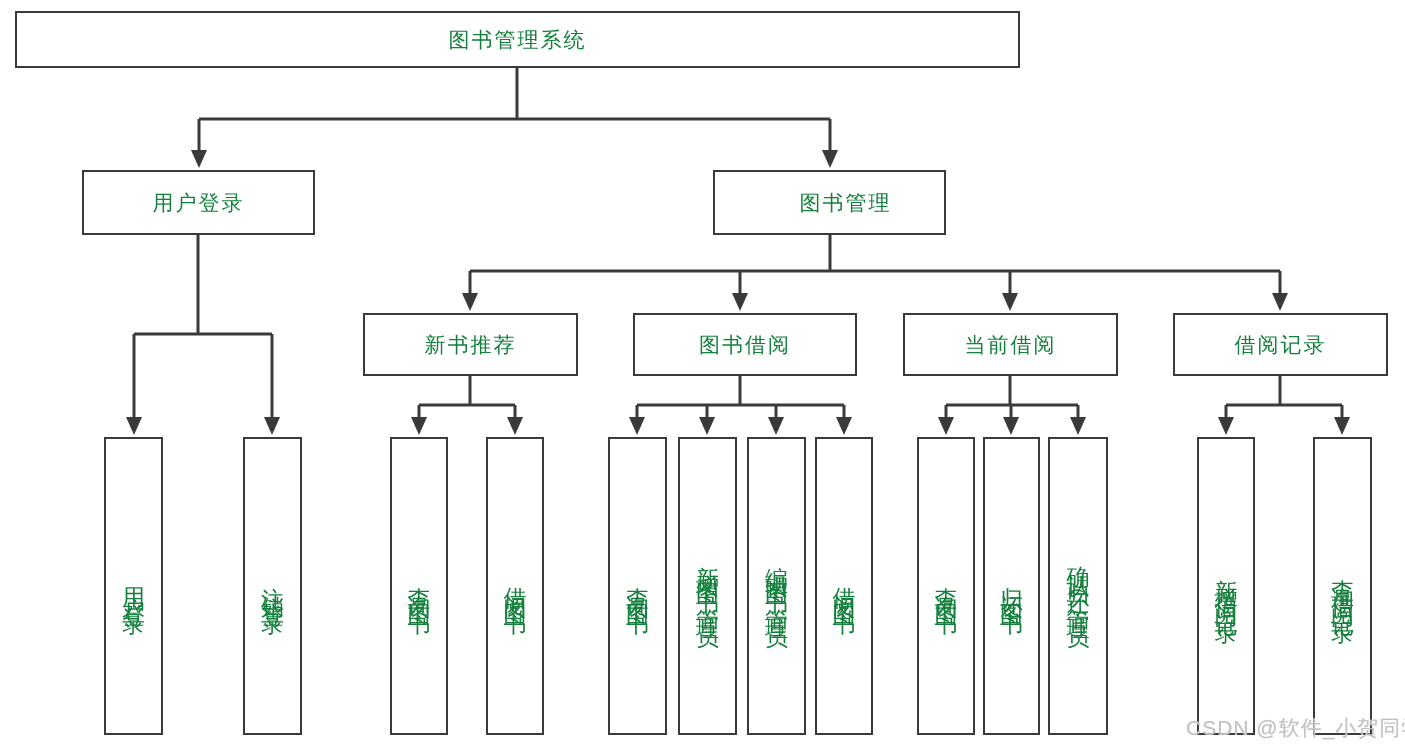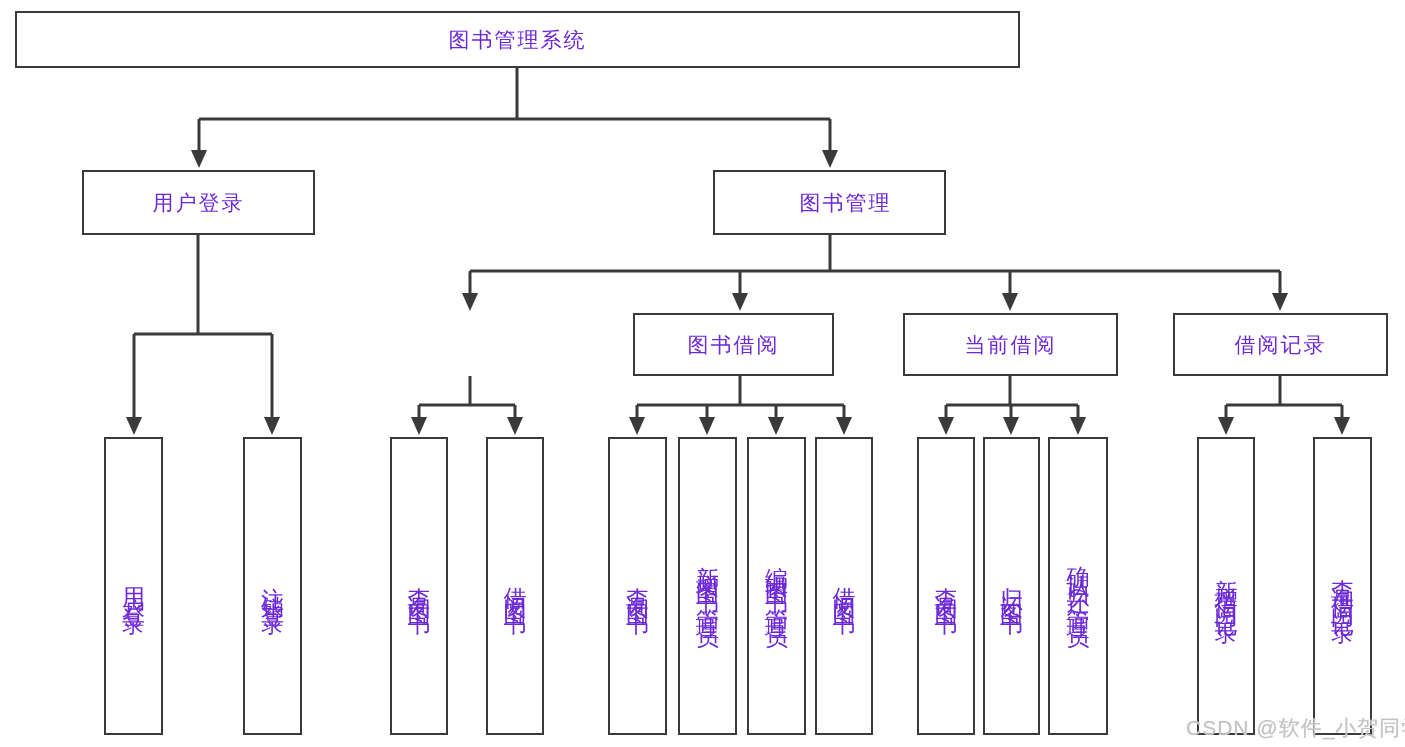--- a/index.html
+++ b/index.html
@@ -23,21 +23,21 @@
     pointer-events: none;
   }
   .node {
     position: absolute;
     box-sizing: border-box;
     border: 2.5px solid #3a3a3a;
     background: #ffffff;
     display: flex;
     align-items: center;
     justify-content: center;
-    color: #6d28d9;
+    color: #15803d;
     text-align: right;
   }
   .node-h .label {
     font-size: 21px;
     letter-spacing: 2px;
     white-space: nowrap;
   }
   .node-root { left: 15px; top: 11px; width: 1005px; height: 57px; }
   .node-l2 { top: 170px; height: 65px; }
   .node-l3 { top: 313px; height: 63px; }
@@ -110,21 +110,24 @@
     <span class="label">图书管理系统</span>
   </div>
 
   <div class="node node-h node-l2" style="left:82px;width:233px;">
     <span class="label">用户登录</span>
   </div>
   <div class="node node-h node-l2" style="left:713px;width:233px;padding-left:32px;">
     <span class="label">图书管理</span>
   </div>
 
-  <div class="node node-h node-l3" style="left:633px;width:201px;">
+  <div class="node node-h node-l3" style="left:363px;width:215px;">
+    <span class="label">新书推荐</span>
+  </div>
+  <div class="node node-h node-l3" style="left:633px;width:224px;">
     <span class="label">图书借阅</span>
   </div>
   <div class="node node-h node-l3" style="left:903px;width:215px;font-family:Liberation Serif, serif;">
     <span class="label">当前借阅</span>
   </div>
   <div class="node node-h node-l3" style="left:1173px;width:215px;">
     <span class="label">借阅记录</span>
   </div>
 
   <div class="node node-leaf" style="left:104px;width:59px;">

